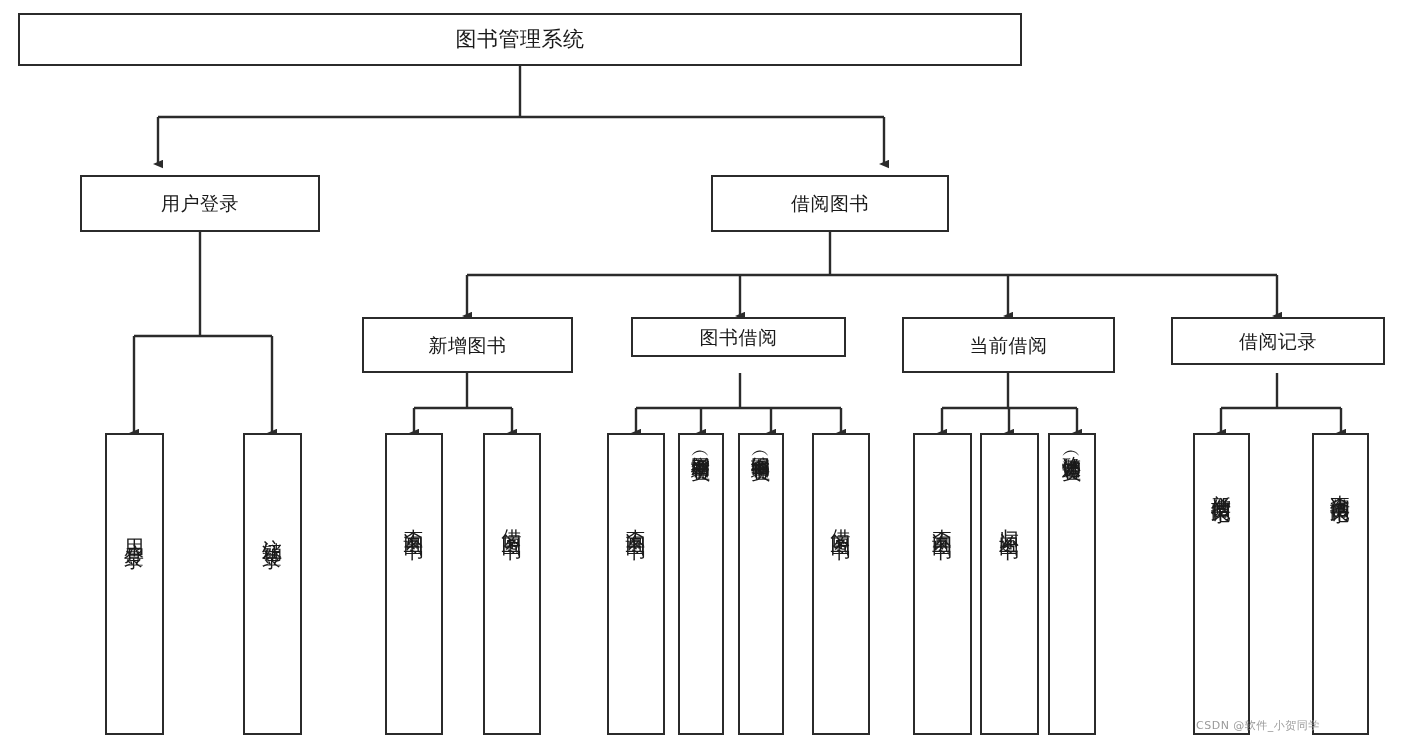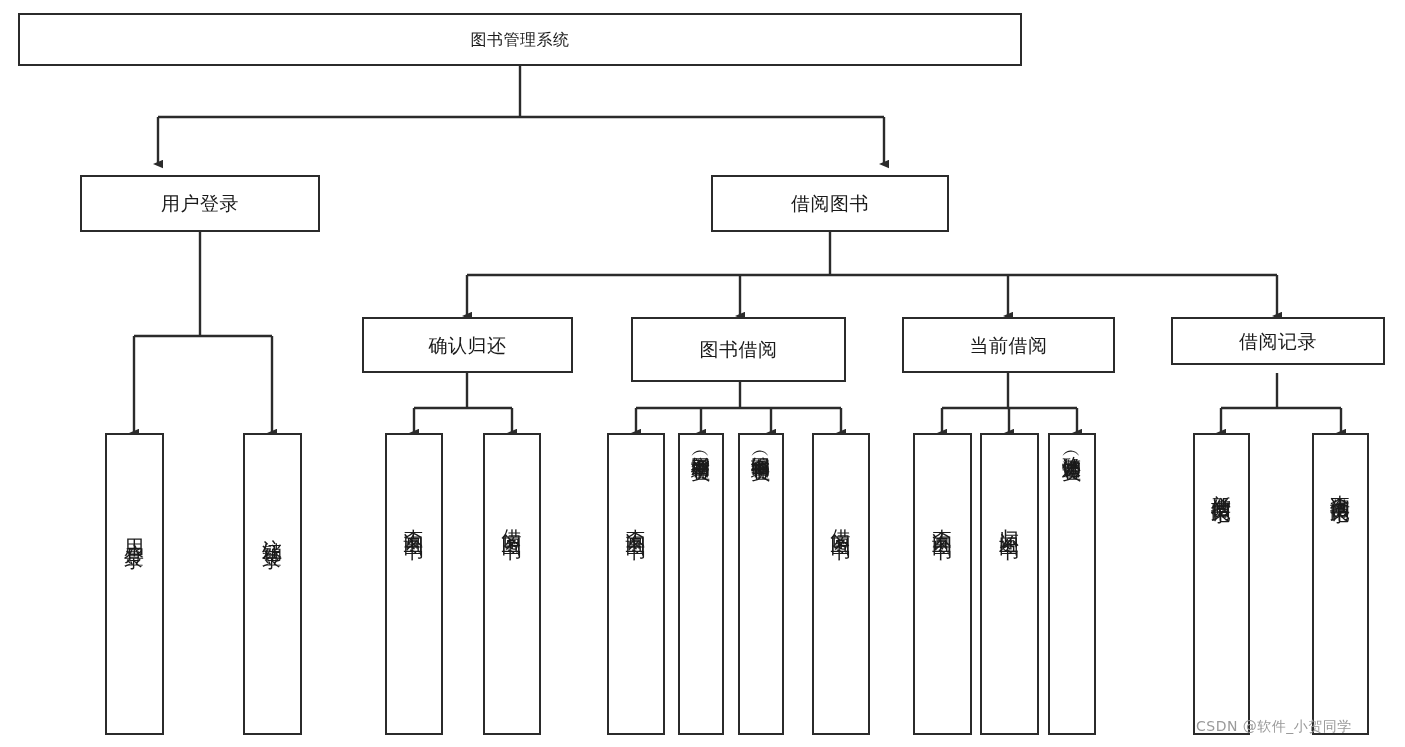--- a/index.html
+++ b/index.html
@@ -23,21 +23,21 @@
     color:#1a1a1a;
   }
   .node .lbl{
     font-size:19px;
     line-height:1.08;
     letter-spacing:0.5px;
     white-space:nowrap;
   }
   
   .h-node .lbl{font-size:19px;}
-  #n-root .lbl{font-size:16px;}
+  #n-root .lbl{font-size:21px;}
 
   
   .v-node{
     align-items:flex-start;
     justify-content:center;
     padding-top:0;
   }
   .v-node .vlbl{
     writing-mode:vertical-rl;
     text-orientation:upright;
@@ -46,21 +46,21 @@
     letter-spacing:4px;
     white-space:nowrap;
     display:block;
   }
   .v-node.start{align-items:flex-start;}
 
   #watermark{
     position:absolute;
     left:1196px;
     top:718px;
-    font-size:14px;
+    font-size:11px;
     color:#9a9a9a;
     letter-spacing:0.5px;
     white-space:nowrap;
     pointer-events:none;
   }
 </style>
 </head>
 <body>
 
 <div id="stage">
@@ -121,24 +121,24 @@
 
   <div class="node h-node" style="left:80px;top:175px;width:240px;height:57px;">
     <span class="lbl">用户登录</span>
   </div>
 
   <div class="node h-node" style="left:711px;top:175px;width:238px;height:57px;">
     <span class="lbl">借阅图书</span>
   </div>
 
   <div class="node h-node" style="left:362px;top:317px;width:211px;height:56px;">
-    <span class="lbl">确认归还</span>
-  </div>
-
-  <div class="node h-node" style="left:631px;top:317px;width:215px;height:65px;">
+    <span class="lbl">新增图书</span>
+  </div>
+
+  <div class="node h-node" style="left:631px;top:317px;width:215px;height:40px;">
     <span class="lbl">图书借阅</span>
   </div>
 
   <div class="node h-node" style="left:902px;top:317px;width:213px;height:56px;">
     <span class="lbl">当前借阅</span>
   </div>
 
   <div class="node h-node" style="left:1171px;top:317px;width:214px;height:48px;">
     <span class="lbl">借阅记录</span>
   </div>

